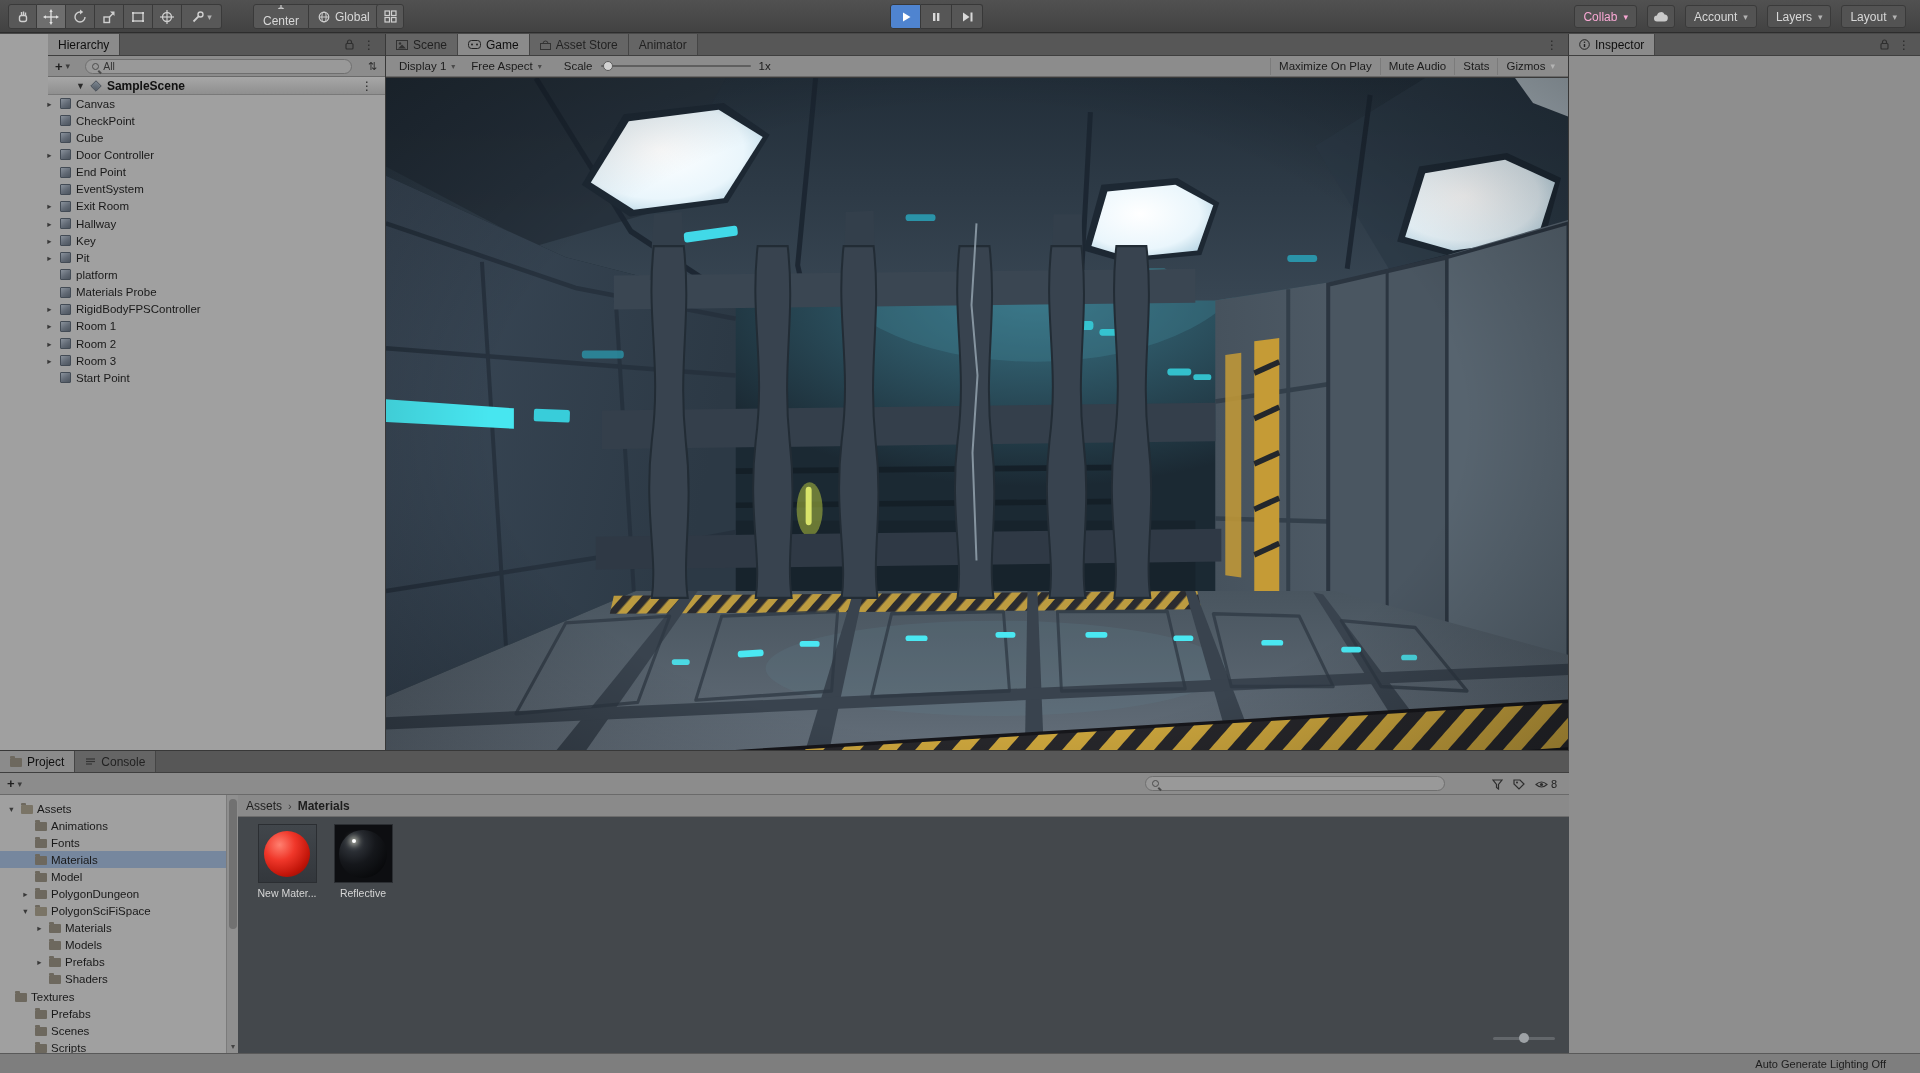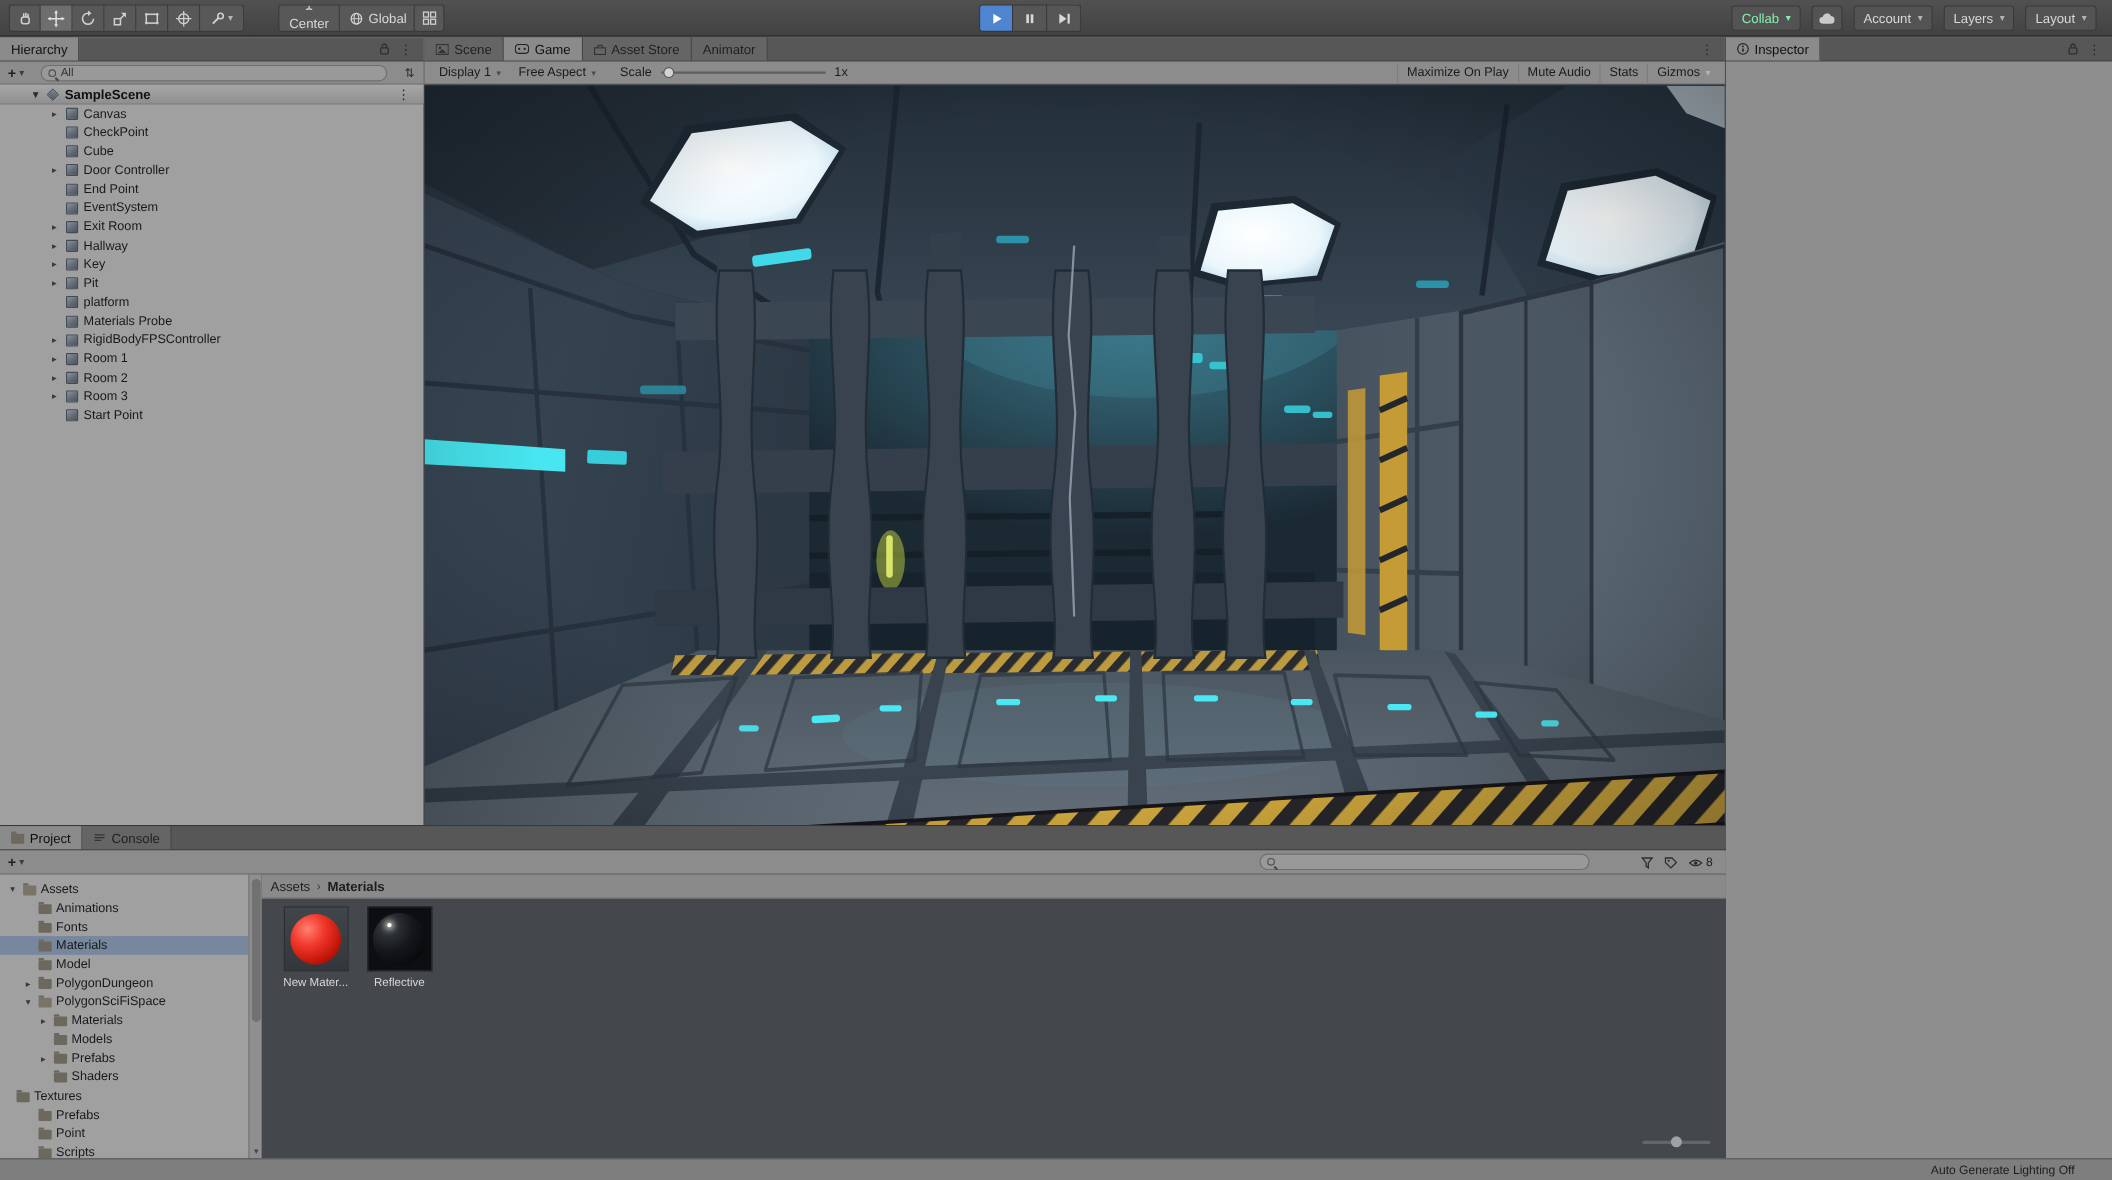--- a/index.html
+++ b/index.html
@@ -27,21 +27,21 @@
               border:1px solid #3a3a3a; border-radius:3px; display:flex; align-items:center; justify-content:center; }
   .play-group { position:absolute; left:890px; top:4px; display:flex; }
   .play-btn { width:31px; height:25px; background:#565656; border:1px solid #383838; border-left:none;
               display:flex; align-items:center; justify-content:center; }
   .play-btn:first-child { border-left:1px solid #383838; border-radius:3px 0 0 3px; }
   .play-btn.lastp { border-radius:0 3px 3px 0; }
   .play-btn.active { background:#4f84d0; }
   .right-controls { position:absolute; right:14px; top:5px; display:flex; gap:10px; align-items:center; }
   .dd { height:23px; padding:0 8px; background:#535353; border:1px solid #3a3a3a; border-radius:3px;
         display:flex; align-items:center; gap:6px; color:#d8d8d8; font-size:12px; }
-  .dd.dim span { color:#86efac; }
+  .dd.dim span { color:#f9a8d4; }
   .caret { font-size:9px; color:#b3b3b3; }
   .icon-btn { width:28px; height:23px; background:#535353; border:1px solid #3a3a3a; border-radius:3px;
               display:flex; align-items:center; justify-content:center; }
 
   
   .panel { position:absolute; background:#a0a0a0; }
   .tabbar { height:22px; background:#575757; border-bottom:1px solid #3f3f3f; display:flex; align-items:stretch; }
   .tab { padding:0 10px; display:flex; align-items:center; gap:5px; background:#656565; color:#222;
          border-right:1px solid #454545; font-size:12px; }
   .tab.active { background:#8b8b8b; color:#0f0f0f; }
@@ -52,21 +52,21 @@
               font-size:13px; font-weight:bold; height:100%; }
   .plus-btn .caret { color:#3c3c3c; }
   .searchbox { flex:1; height:15px; margin:0 8px; background:#999; border:1px solid #6f6f6f; border-radius:8px;
                display:flex; align-items:center; padding:0 6px; gap:4px; color:#333; font-size:10.5px; }
   .mag { width:7px; height:7px; border:1.4px solid #4c4c4c; border-radius:50%; position:relative; flex:0 0 auto; }
   .mag::after { content:""; position:absolute; left:6px; top:6px; width:4px; height:1.5px; background:#4c4c4c;
                 transform:rotate(45deg); transform-origin:0 0; }
   .sort-icon { padding:0 8px; color:#2e2e2e; font-size:11px; }
 
   
-  .hierarchy { left:0; top:34px; width:386px; height:716px; border-right:1px solid #383838; }
+  .hierarchy { left:0; top:34px; width:386px; height:716px; border-right:1px solid #383838;padding-left:48px; }
   .scene-header { height:18px; background:linear-gradient(#a7a7a7,#8f8f8f); border-bottom:1px solid #797979;
                   display:flex; align-items:center; padding-left:28px; gap:6px; }
   .scene-header .hcaret { font-size:9px; color:#2a2a2a; }
   .scene-icon { width:10px; height:10px; background:linear-gradient(145deg,#7d8791,#525a64); border:1px solid #3c444e;
                 transform:rotate(45deg) scale(.82); }
   .scene-name { font-weight:bold; font-size:12px; color:#111; }
   .scene-header .row-menu { margin-left:auto; padding-right:12px; color:#2a2a2a; }
   .hrows { position:absolute; left:0; top:61px; right:0; bottom:0; overflow:hidden; }
   .hrow { height:17.15px; display:flex; align-items:center; padding-left:44px; gap:5px; font-size:11.5px; color:#191919; }
   .rcaret { width:11px; font-size:8.5px; color:#383838; text-align:center; flex:0 0 auto; }
@@ -779,21 +779,21 @@
           <span class="rlabel">Textures</span>
         </div>
         <div class="trow" style="padding-left: 20px;">
           <span class="rcaret"></span>
           <span class="folder-icon"></span>
           <span class="rlabel">Prefabs</span>
         </div>
         <div class="trow" style="padding-left: 20px;">
           <span class="rcaret"></span>
           <span class="folder-icon"></span>
-          <span class="rlabel">Point</span>
+          <span class="rlabel">Scenes</span>
         </div>
         <div class="trow" style="padding-left: 20px;">
           <span class="rcaret"></span>
           <span class="folder-icon"></span>
           <span class="rlabel">Scripts</span>
         </div>
       </div>
     <div class="ptree-sb">
       <div class="sb-thumb"></div>
       <div class="sb-down">▾</div>

